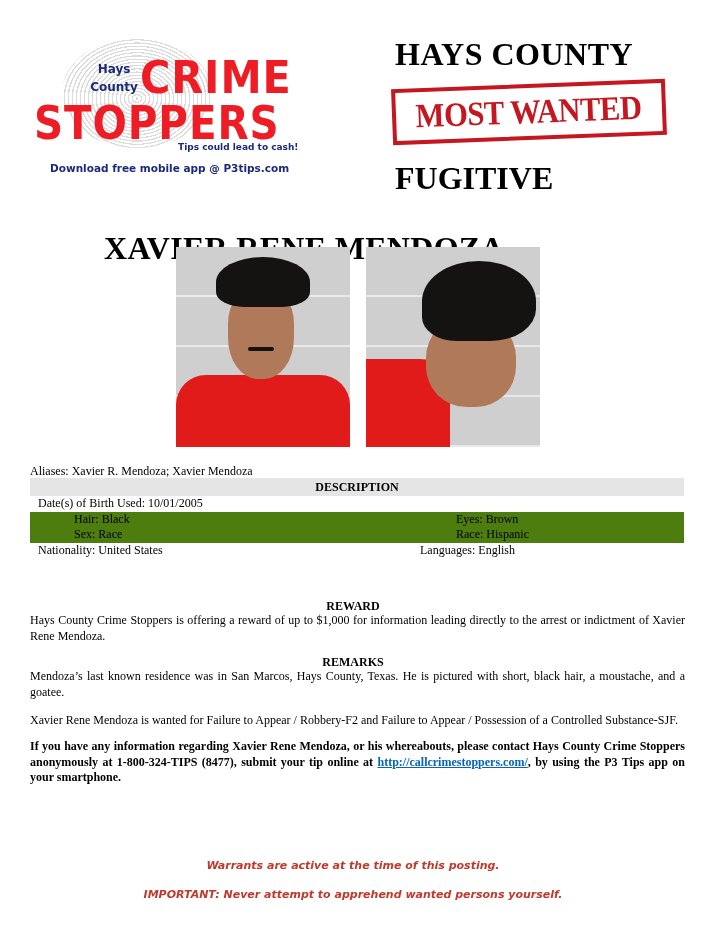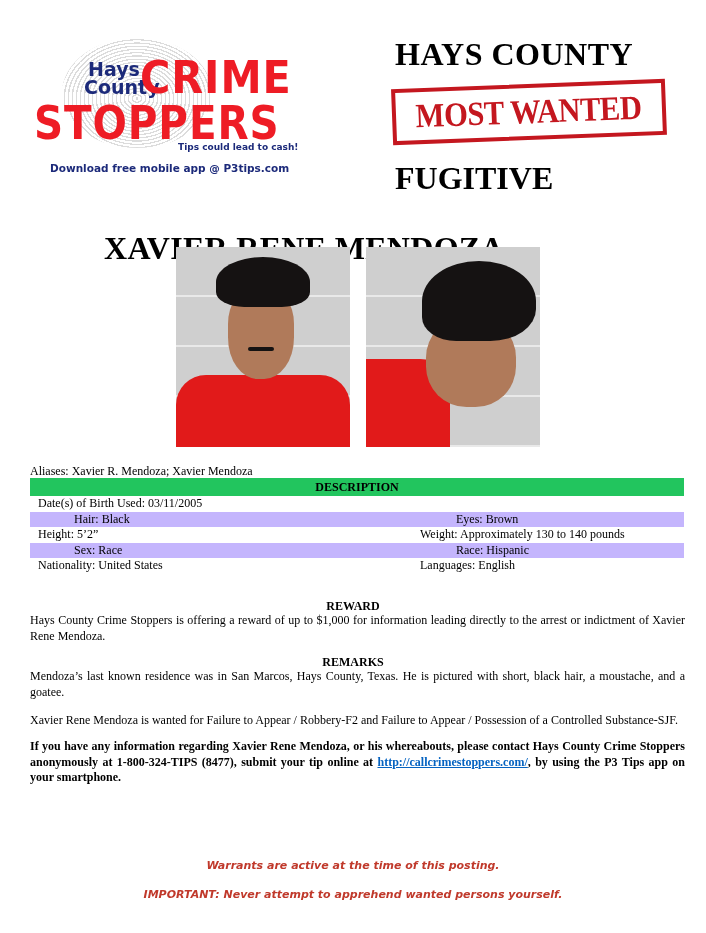--- a/index.html
+++ b/index.html
@@ -2,21 +2,21 @@
 <html><head>
 <meta charset="utf-8">
 <style>
   html,body{margin:0;padding:0;background:#fff;}
   body{width:706px;height:933px;position:relative;overflow:hidden;font-family:"Liberation Serif","DejaVu Serif",serif;color:#000;}
   .abs{position:absolute;}
   
   .logo{left:32px;top:38px;width:280px;height:140px;}
   .fingerprint{position:absolute;left:30px;top:0;width:150px;height:110px;border-radius:50%;
     background:repeating-radial-gradient(ellipse at 50% 55%, #d8d8d8 0 1.5px, #fff 1.5px 4px);opacity:.9;}
-  .logo-hays{position:absolute;left:52px;top:22px;font-family:"DejaVu Sans",sans-serif;font-weight:bold;font-size:19px;color:#1c2a7a;line-height:18px;text-align:center;width:60px;}
+  .logo-hays{position:absolute;left:52px;top:22px;font-family:"DejaVu Sans",sans-serif;font-weight:bold;font-size:12px;color:#1c2a7a;line-height:18px;text-align:center;width:60px;}
   .logo-crime{position:absolute;left:108px;top:17px;font-family:"DejaVu Sans",sans-serif;font-weight:bold;font-size:45px;color:#ee1c25;letter-spacing:1px;line-height:46px;transform:scaleX(0.92);transform-origin:left;}
   .logo-stoppers{position:absolute;left:2px;top:62px;font-family:"DejaVu Sans",sans-serif;font-weight:bold;font-size:46px;color:#ee1c25;letter-spacing:1px;line-height:46px;transform:scaleX(0.88);transform-origin:left;}
   .logo-tips{position:absolute;left:146px;top:104px;font-family:"DejaVu Sans",sans-serif;font-weight:bold;font-size:9px;color:#1c2a7a;}
   .logo-download{position:absolute;left:18px;top:124px;font-family:"DejaVu Sans",sans-serif;font-weight:bold;font-size:10.5px;color:#1c2a7a;white-space:nowrap;}
   
   .hdr-county{left:395px;top:36px;width:270px;font-weight:bold;font-size:32px;letter-spacing:0.5px;}
   .stamp{left:392px;top:84px;width:274px;height:56px;border:4px solid #c4171f;box-sizing:border-box;transform:rotate(-2.2deg);display:flex;align-items:center;justify-content:center;}
   .stamp span{font-family:"Liberation Serif",serif;font-weight:bold;font-size:34px;color:#c4171f;letter-spacing:-0.5px;transform:scaleX(0.9);}
   .hdr-fugitive{left:395px;top:160px;width:270px;text-align:left;font-weight:bold;font-size:32px;}
   .name-title{left:0;top:210px;width:608px;text-align:center;font-weight:bold;font-size:32px;letter-spacing:0.3px;margin-top:20px;}
@@ -26,22 +26,22 @@
   .photo2{left:366px;}
   .wall{position:absolute;inset:0;background:
      repeating-linear-gradient(to bottom,#cfcfcf 0 48px,#e9e9e9 48px 50px),#cfcfcf;}
   .shirt{position:absolute;background:#e11a1a;}
   .hair{position:absolute;background:#151212;}
   .skin{position:absolute;background:#b07a5a;}
   
   .aliases{left:30px;top:464px;font-size:12px;}
   .desc-table{left:30px;top:478px;width:654px;border-collapse:collapse;font-size:12px;}
   .desc-table td{padding:0 8px;height:15.5px;line-height:15.5px;}
-  .desc-table tr.shade td{background:#c4b5fd;padding-left:44px;}
-  .desc-table th{background:#22c55e;font-weight:bold;height:16px;font-size:12px;margin-left:24px;}
+  .desc-table tr.shade td{background:#4d7c0f;padding-left:44px;}
+  .desc-table th{background:#e5e5e5;font-weight:bold;height:16px;font-size:12px;margin-left:24px;}
   .sec-head{left:0;width:706px;text-align:center;font-weight:bold;font-size:12px;}
   .para{left:30px;width:655px;font-size:12px;line-height:15.5px;text-align:justify;}
   .bold{font-weight:bold;}
   a{color:#0563c1;text-decoration:underline;}
   .footer{left:0;width:706px;text-align:center;font-family:"DejaVu Sans",sans-serif;font-style:italic;font-weight:bold;font-size:11px;color:#c0392b;}
 </style>
 </head>
 <body>
 
 <div class="abs logo">
@@ -79,29 +79,25 @@
 </div>
 
 <div class="abs aliases">Aliases: Xavier R. Mendoza; Xavier Mendoza</div>
 
 <table class="abs desc-table">
   <tbody>
       <tr>
         <th colspan="2">DESCRIPTION</th>
       </tr>
   <tr>
-    <td colspan="2">Date(s) of Birth Used: 03/11/2005</td>
+    <td colspan="2">Date(s) of Birth Used: 10/01/2005</td>
   </tr>
   <tr class="shade">
     <td style="width:330px">Hair: Black</td>
     <td>Eyes: Brown</td>
-  </tr>
-  <tr>
-    <td>Height: 5’2”</td>
-    <td>Weight: Approximately 130 to 140 pounds</td>
   </tr>
   <tr class="shade">
     <td>Sex: Race</td>
     <td>Race: Hispanic</td>
   </tr>
   <tr>
     <td>Nationality: United States</td>
     <td>Languages: English</td>
   </tr>
 </tbody>

